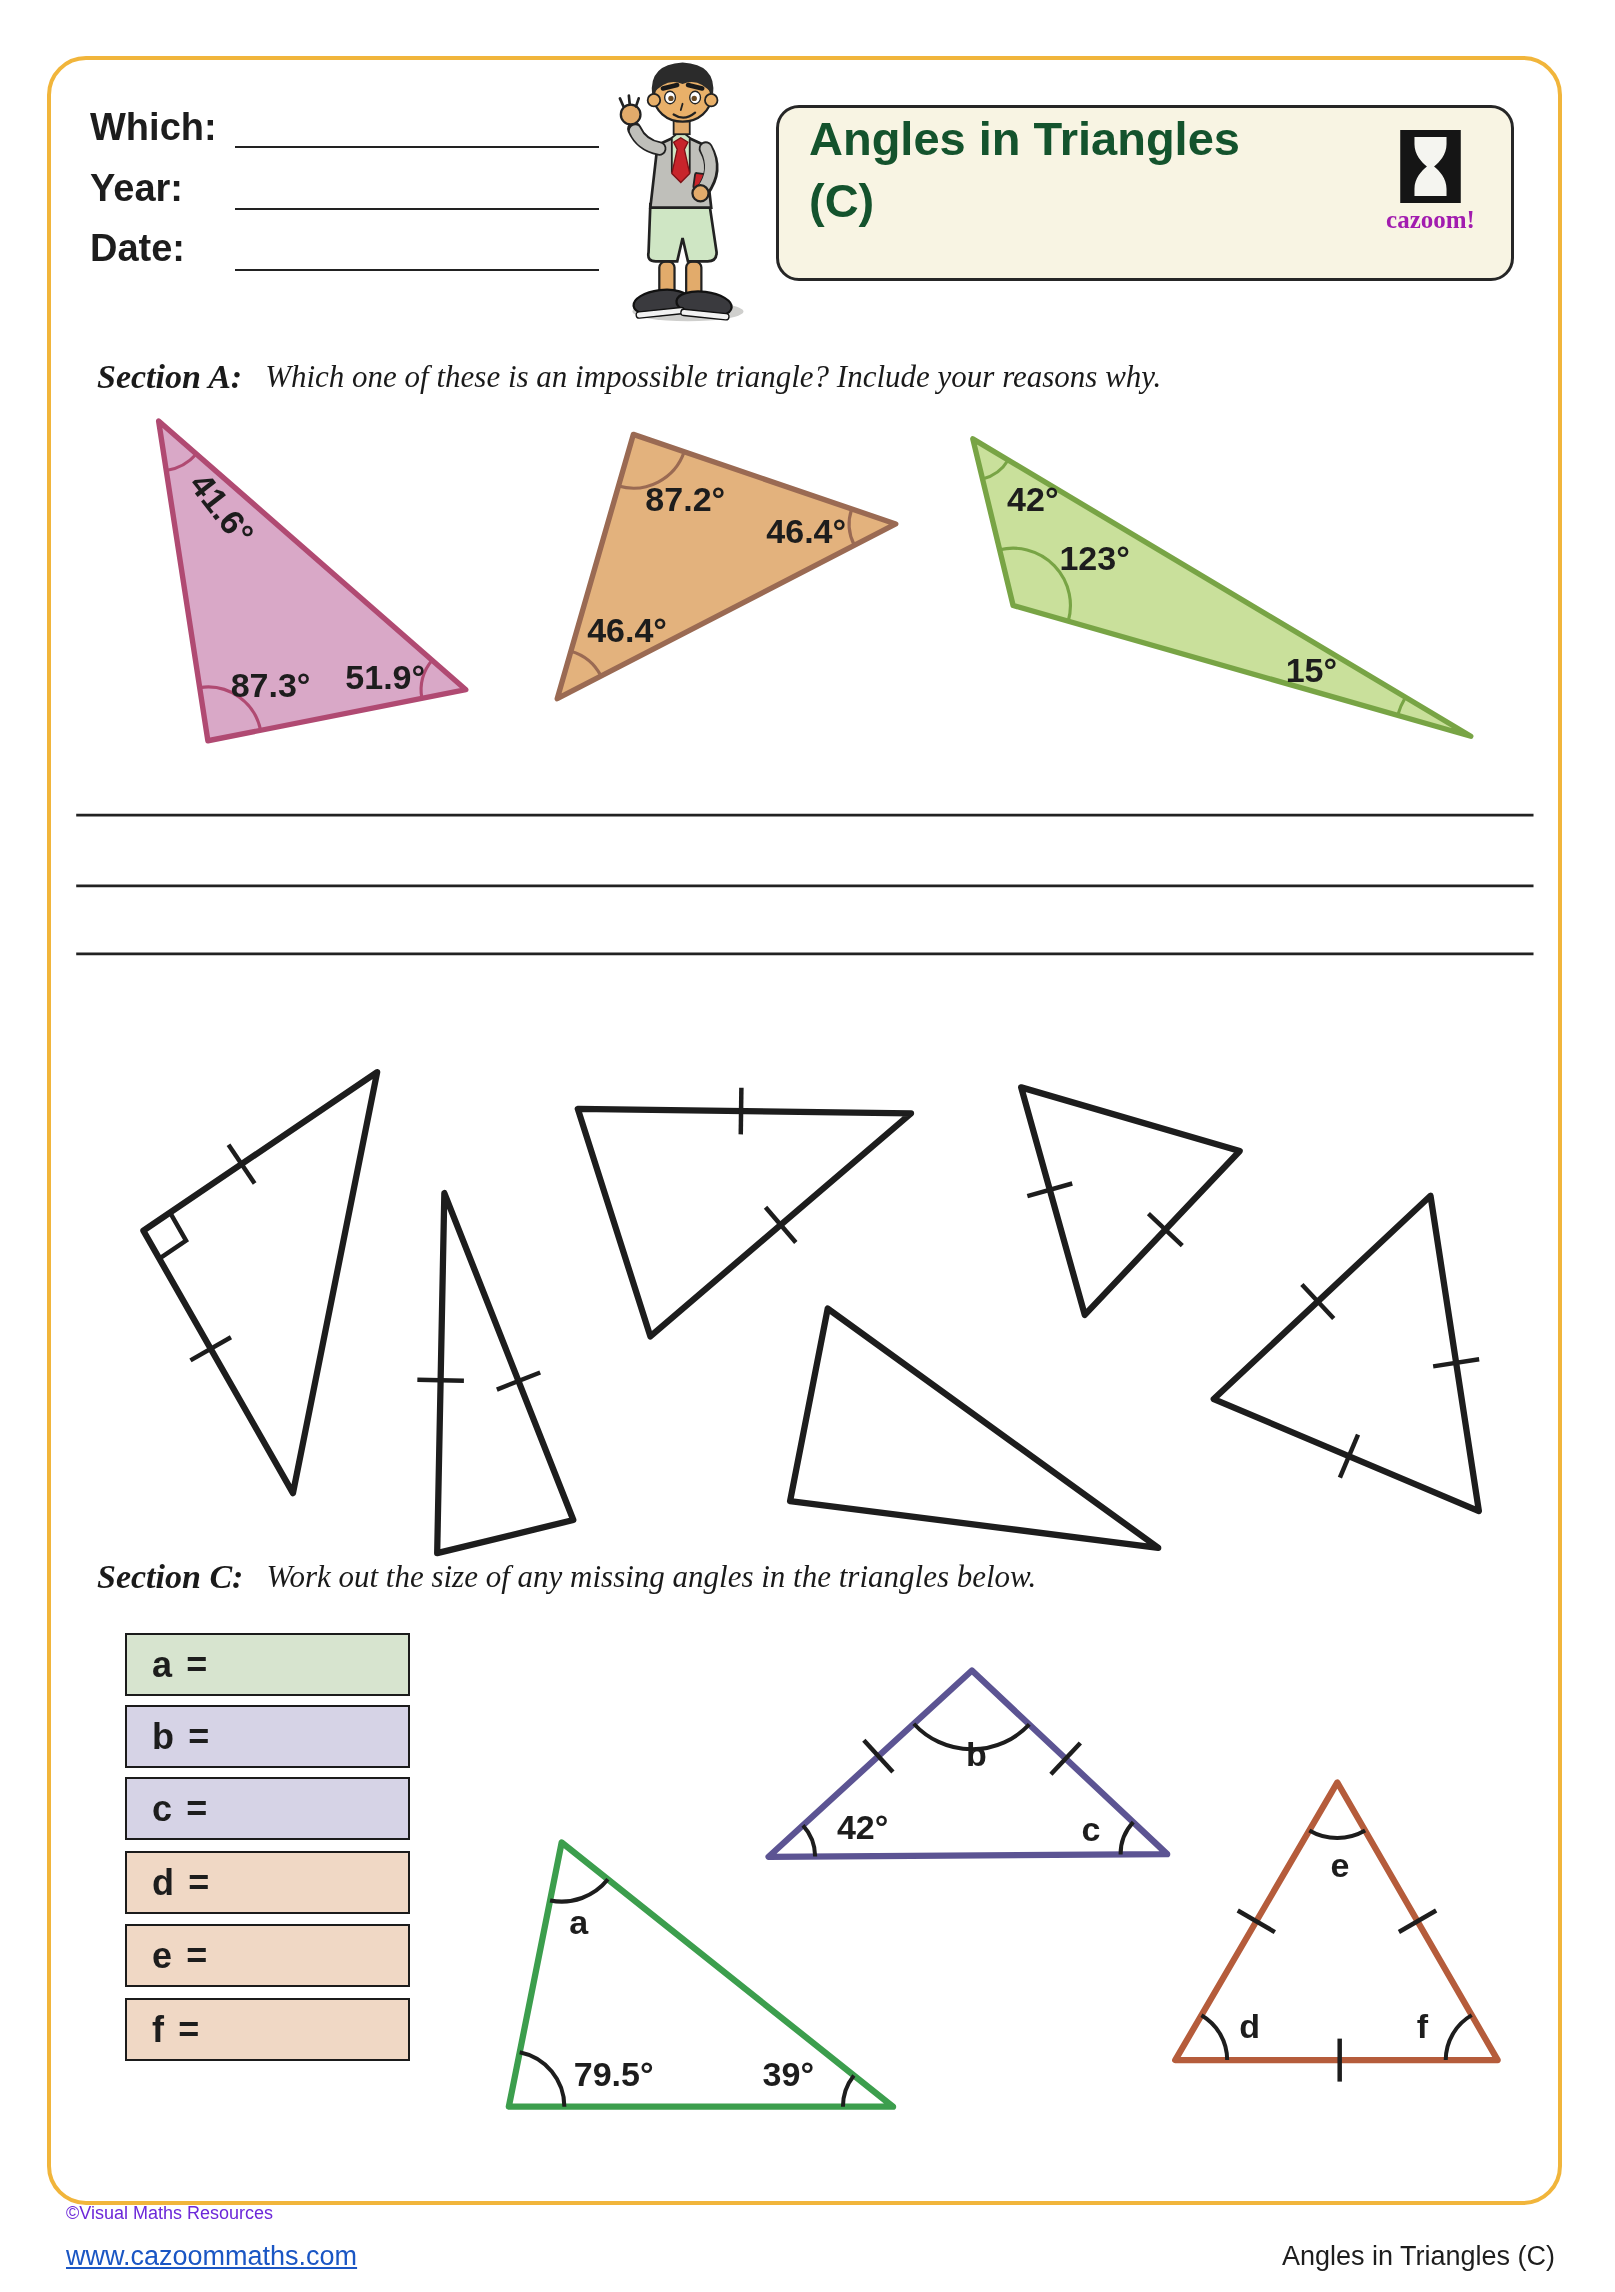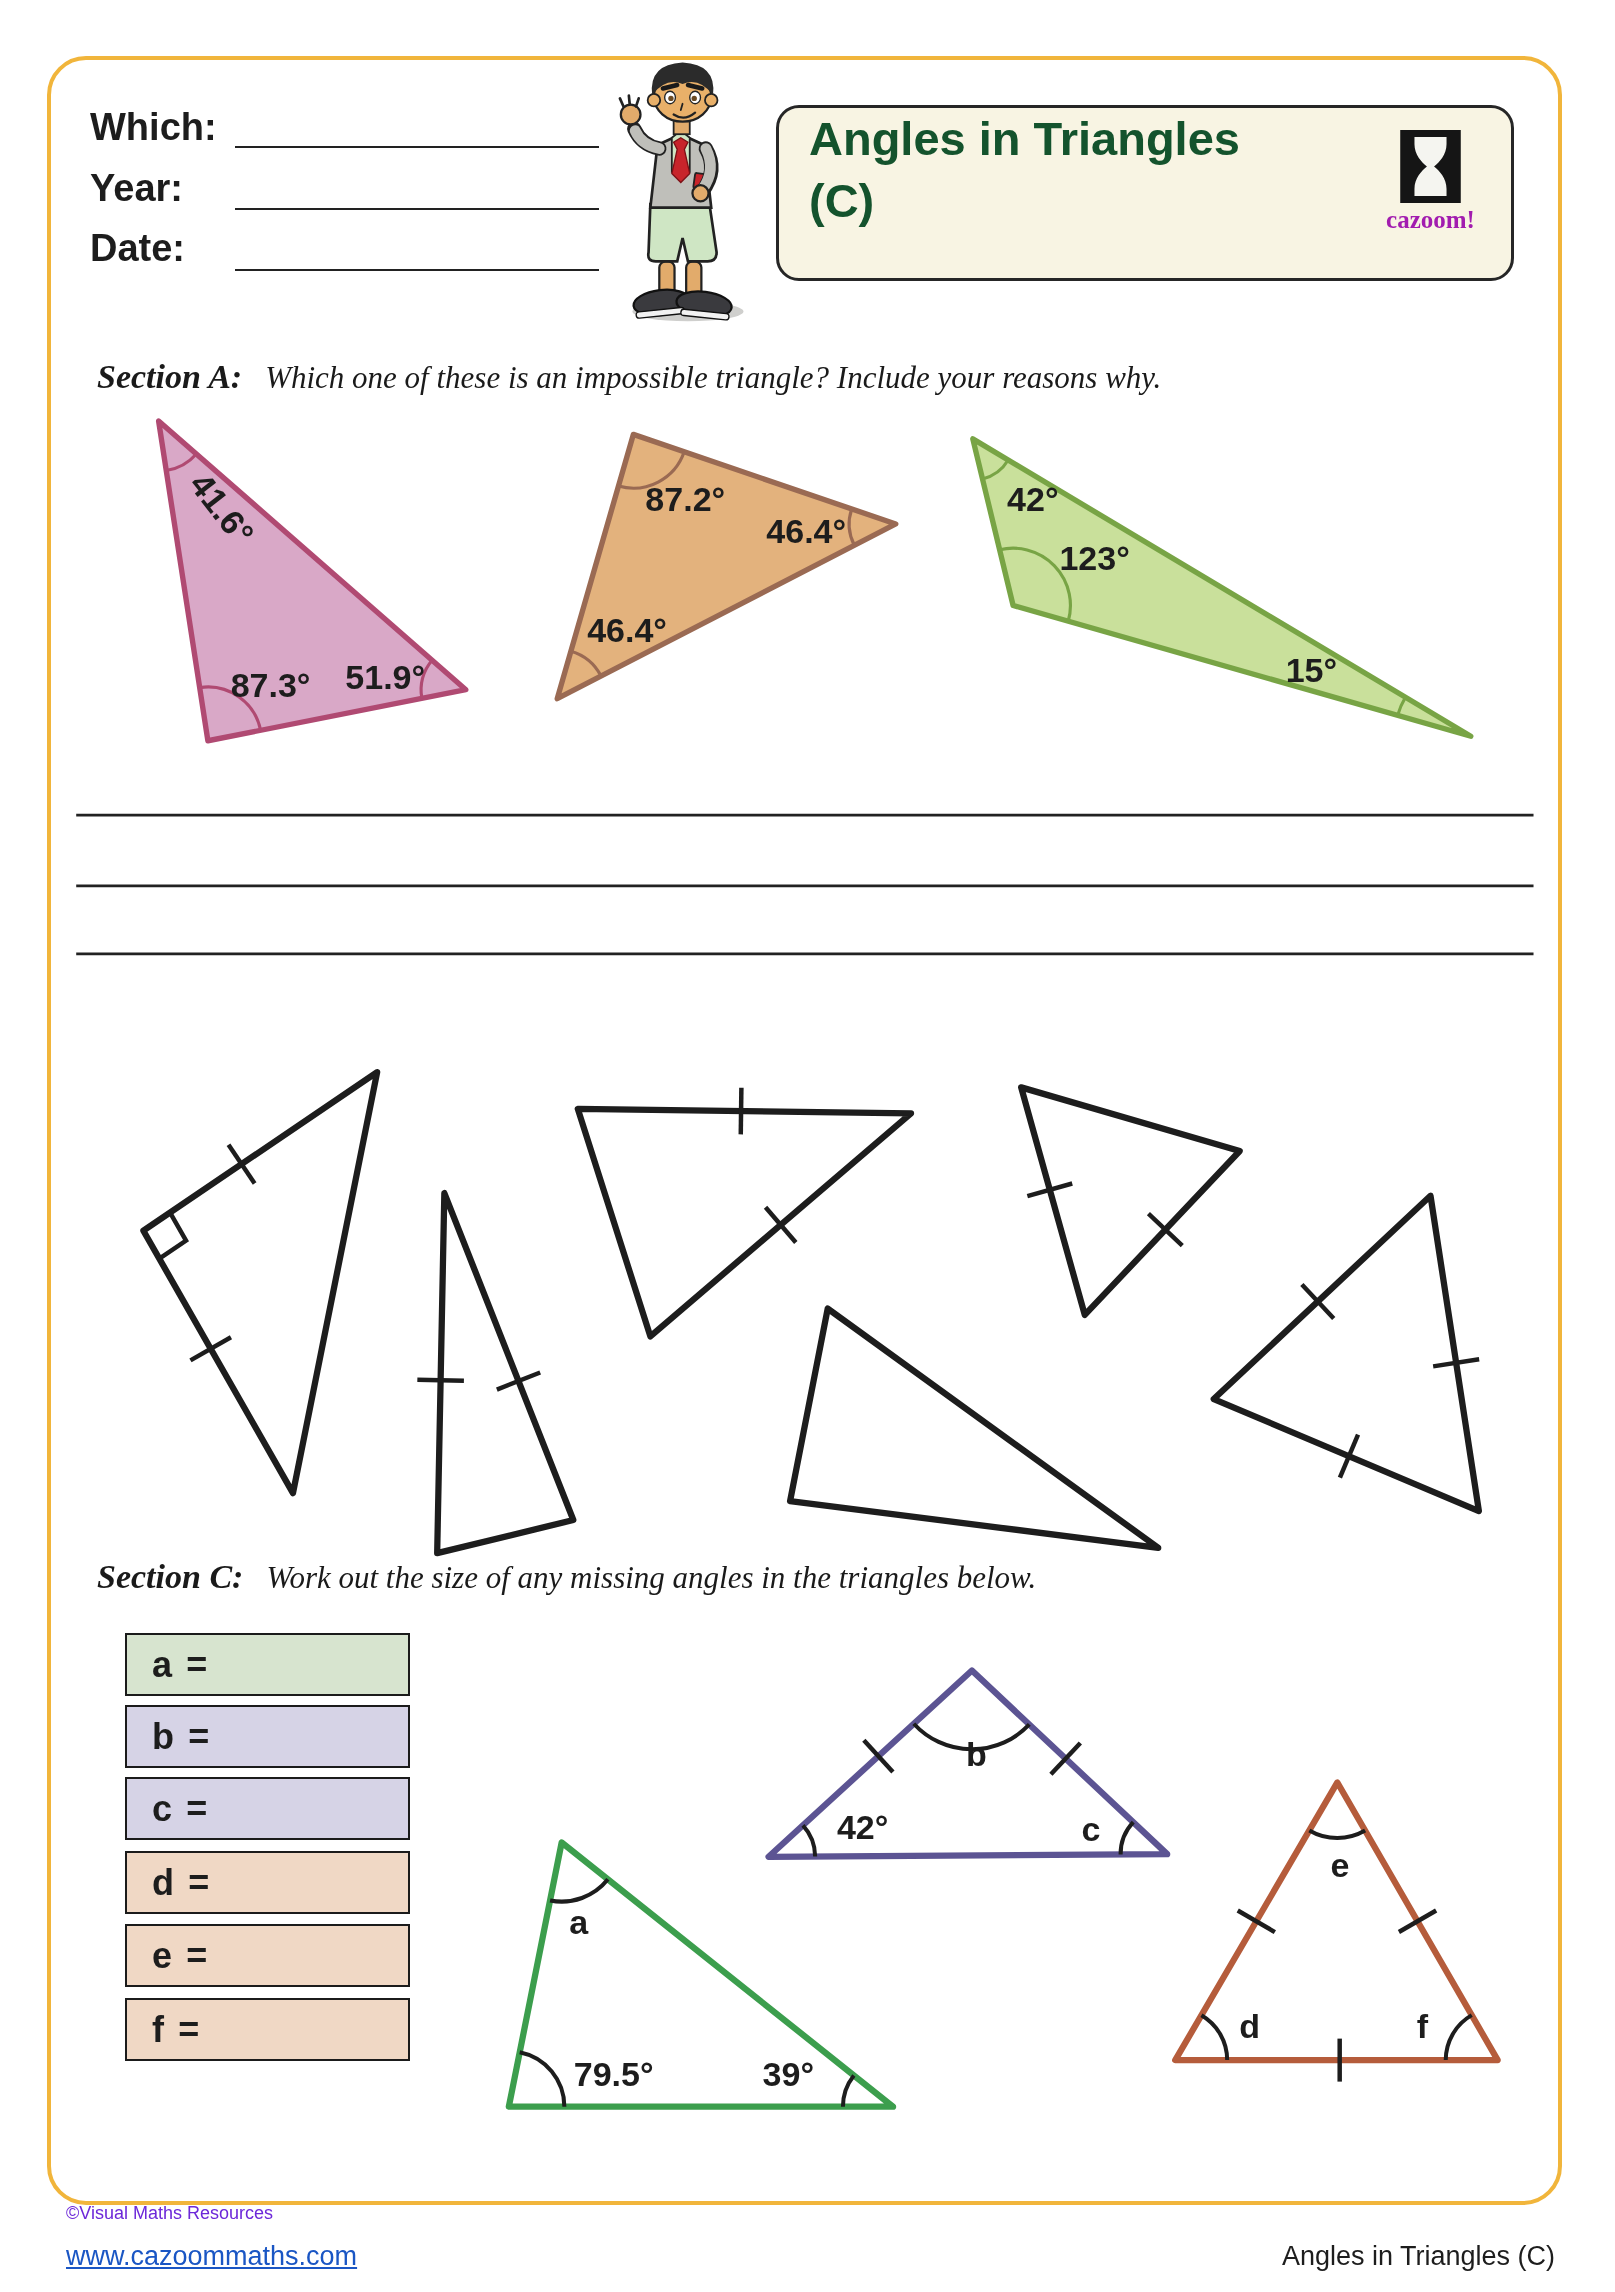--- a/index.html
+++ b/index.html
@@ -9,21 +9,21 @@
          border:4.5px solid #F1B53B;border-radius:39px;box-sizing:border-box;}
   .field-label{position:absolute;left:90px;font-size:38px;font-weight:bold;color:#1d1d1d;}
   .field-line{position:absolute;left:235px;width:364px;height:0;border-bottom:2.7px solid #222;}
   .title-box{position:absolute;left:776px;top:105px;width:738px;height:176px;background:#F8F4E3;
              border:3.6px solid #262626;border-radius:23px;box-sizing:border-box;}
   .title-text{position:absolute;left:30px;top:0;font-size:47px;font-weight:bold;color:#14532d;
               line-height:1.32;}
   .logo{position:absolute;right:27px;top:21.5px;width:107px;text-align:center;}
   .logo-text{font-family:"Liberation Serif",serif;font-weight:bold;font-size:25px;color:#a21caf;margin-top:0px;}
   .sec-head{position:absolute;left:97px;font-family:"Liberation Serif",serif;color:#1a1a1a;
-            display:flex;gap:23px;align-items:flex-end;white-space:nowrap;}
+            display:flex;gap:23px;align-items:center;white-space:nowrap;}
   .sec-label{font-weight:bold;font-style:italic;font-size:34px;}
   .sec-instr{font-style:italic;font-size:31px;}
   .ans-box{position:absolute;left:125px;width:285px;height:63px;border:2.7px solid #1b1b1b;
            box-sizing:border-box;display:flex;align-items:center;padding-left:25px;gap:14.3px;
            font-size:36px;font-weight:bold;color:#1d1d1d;}
   svg.fig{position:absolute;left:0;top:0;}
   .boy{position:absolute;left:609px;top:59px;width:140px;height:265px;}
   .footer-copy{position:absolute;left:66px;top:2203px;font-size:18px;color:#6d28d9;}
   .footer-link{position:absolute;left:66px;top:2241px;font-size:27px;color:#1a56c4;
                text-decoration:underline;cursor:pointer;}

